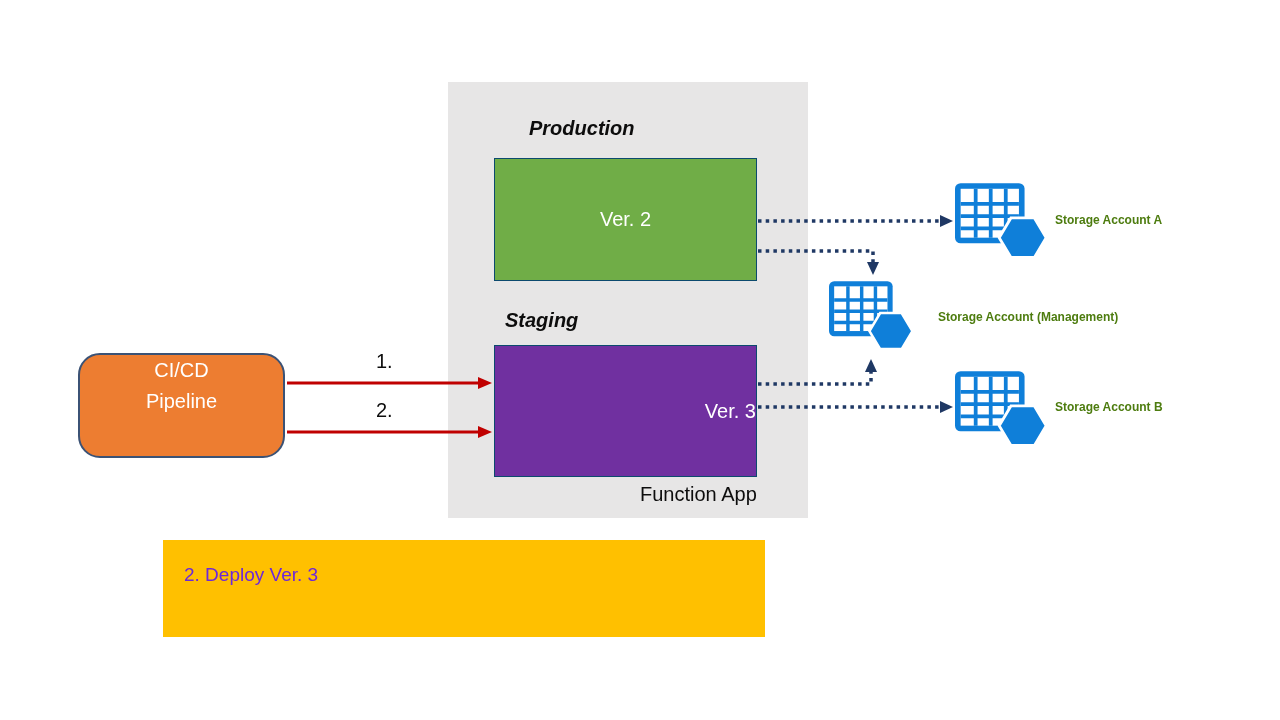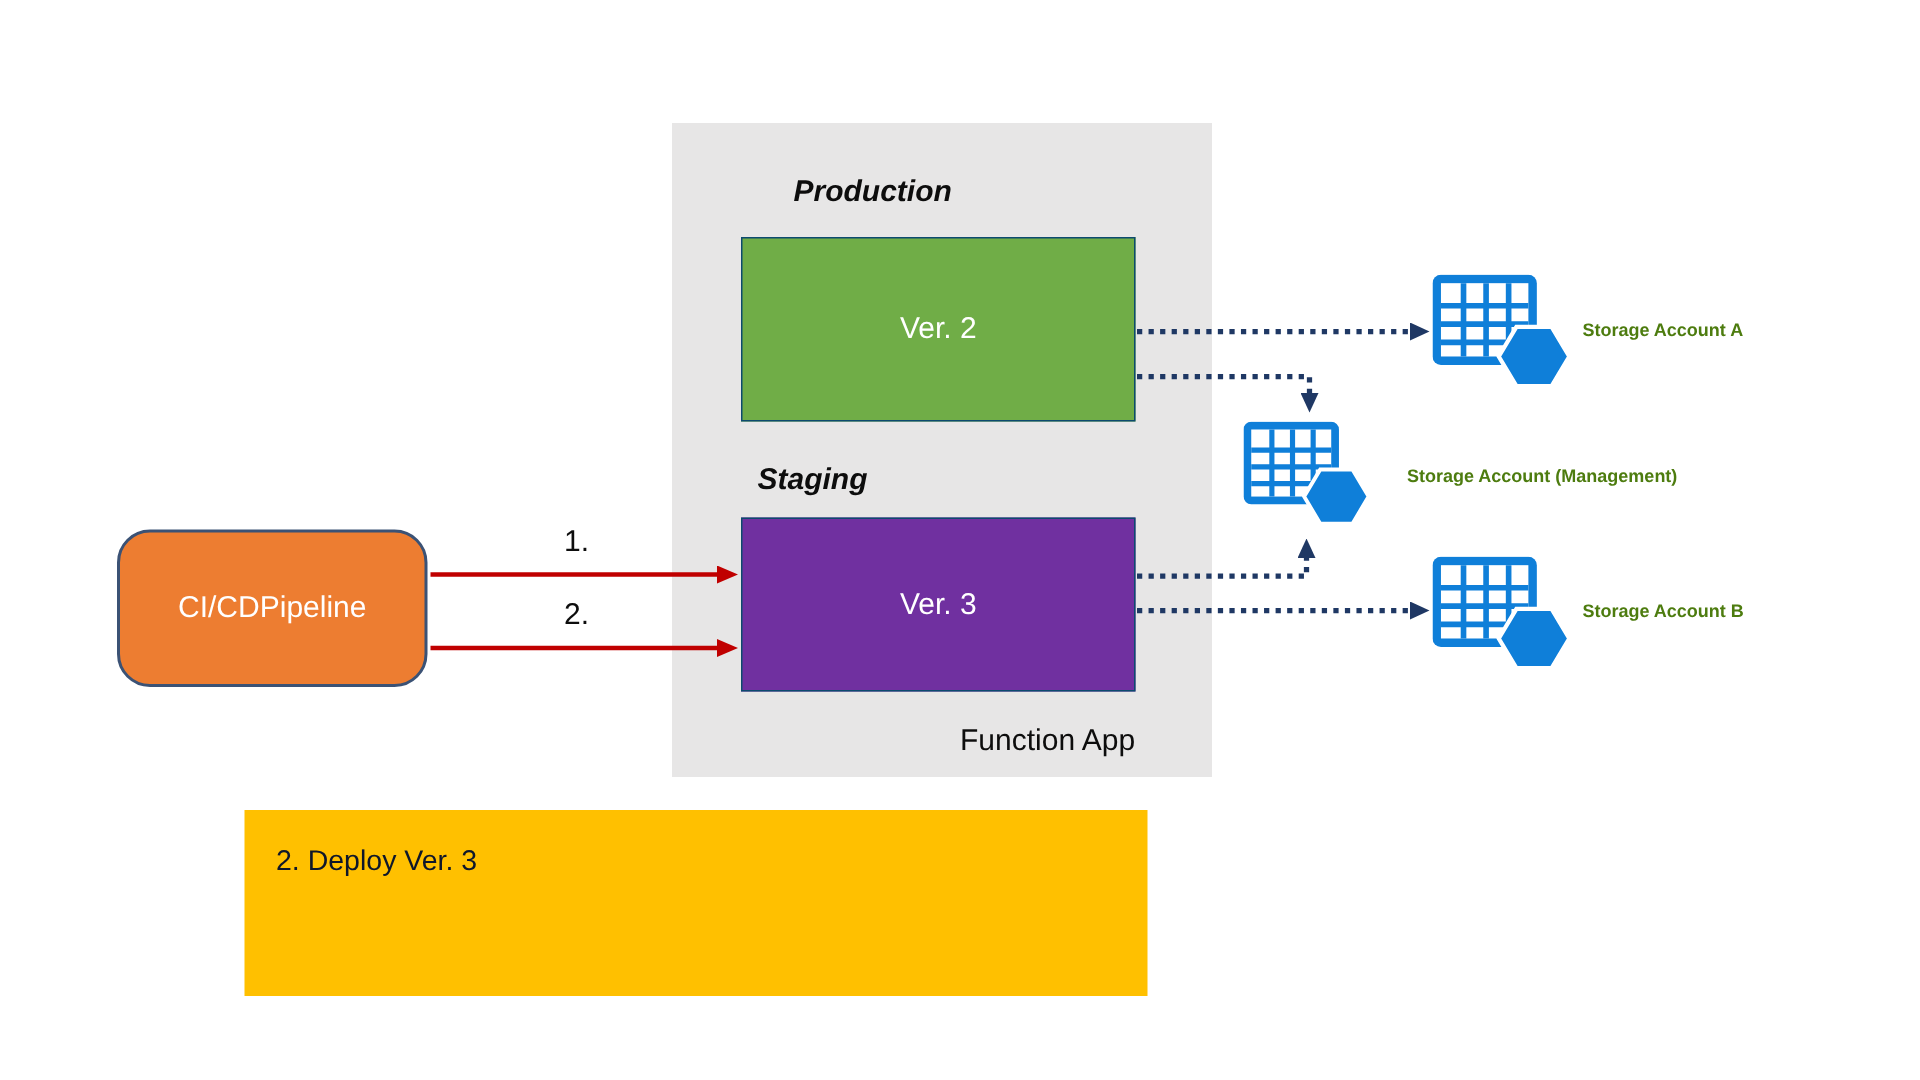--- a/index.html
+++ b/index.html
@@ -13,47 +13,47 @@
   
   .fa-panel{left:448px;top:82px;width:360px;height:436px;background:#E7E6E6;}
   .slot-label{font-size:20px;font-weight:bold;font-style:italic;color:#0d0d0d;}
   .production-label{left:493px;top:117px;margin-left:36px;}
   .staging-label{left:505px;top:309px;}
   .slot-box{
     width:263px;display:flex;align-items:center;justify-content:center;
     color:#ffffff;font-size:20px;border:1px solid #0c4a6e;box-sizing:border-box;
   }
   .ver2-box{left:494px;top:158px;height:123px;background:#70AD47;}
-  .ver3-box{left:494px;top:345px;height:116px;background:#7030A0;}
+  .ver3-box{left:494px;top:345px;height:132px;background:#7030A0;justify-content:flex-end;}
   .fa-label{left:640px;top:483px;width:158px;text-align:left;font-size:20px;color:#0d0d0d;}
 
   
   .cicd-box{
     left:78px;top:353px;width:207px;height:105px;background:#ED7D31;
     border:2px solid #3B5275;border-radius:22px;box-sizing:border-box;
-    display:flex;flex-direction:row;align-items:center;justify-content:center;
+    display:flex;flex-direction:column;align-items:center;
     color:#ffffff;font-size:20px;line-height:31px;
   }
 
   
   .arrow-label{font-size:20px;color:#0d0d0d;}
   .arrow-label-1{left:376px;top:350px;}
   .arrow-label-2{left:376px;top:399px;}
 
   
   .storage-label{font-size:12px;line-height:25px;color:#4d7c0f;white-space:nowrap;}
   .storage-label.bold{font-weight:bold;}
   .storage-label-a{left:1055px;top:208px;}
   .storage-label-m{left:938px;top:305px;font-weight:bold;}
   .storage-label-b{left:1055px;top:395px;}
 
   
   .note-box{
-    left:163px;top:540px;width:602px;height:124px;background:#FFC000;
-    box-sizing:border-box;padding:24px 0 0 21px;font-size:19px;color:#0f172a;
+    left:163px;top:540px;width:602px;height:97px;background:#FFC000;
+    box-sizing:border-box;padding:24px 0 0 21px;font-size:19px;color:#6d28d9;
   }
 
   .arrows-layer{left:0;top:0;width:1280px;height:720px;pointer-events:none;}
   .icon-svg{display:block;}
 </style>
 </head>
 <body>
 
 <div class="abs fa-panel" style="background: rgb(231, 230, 230);"></div>
 

